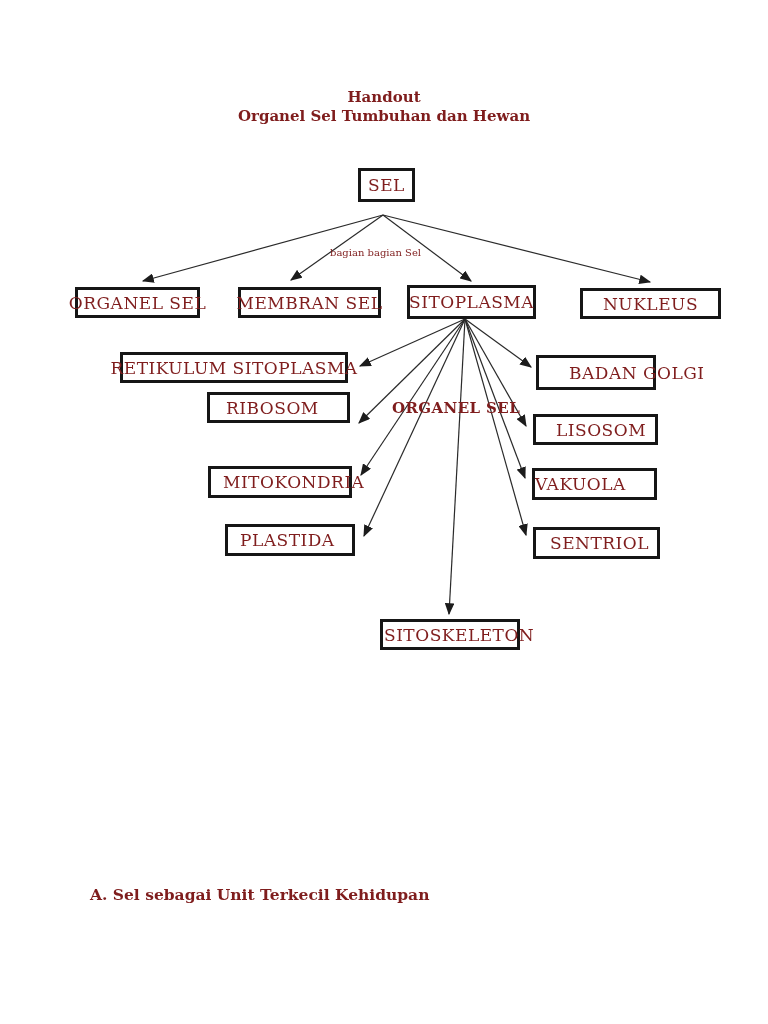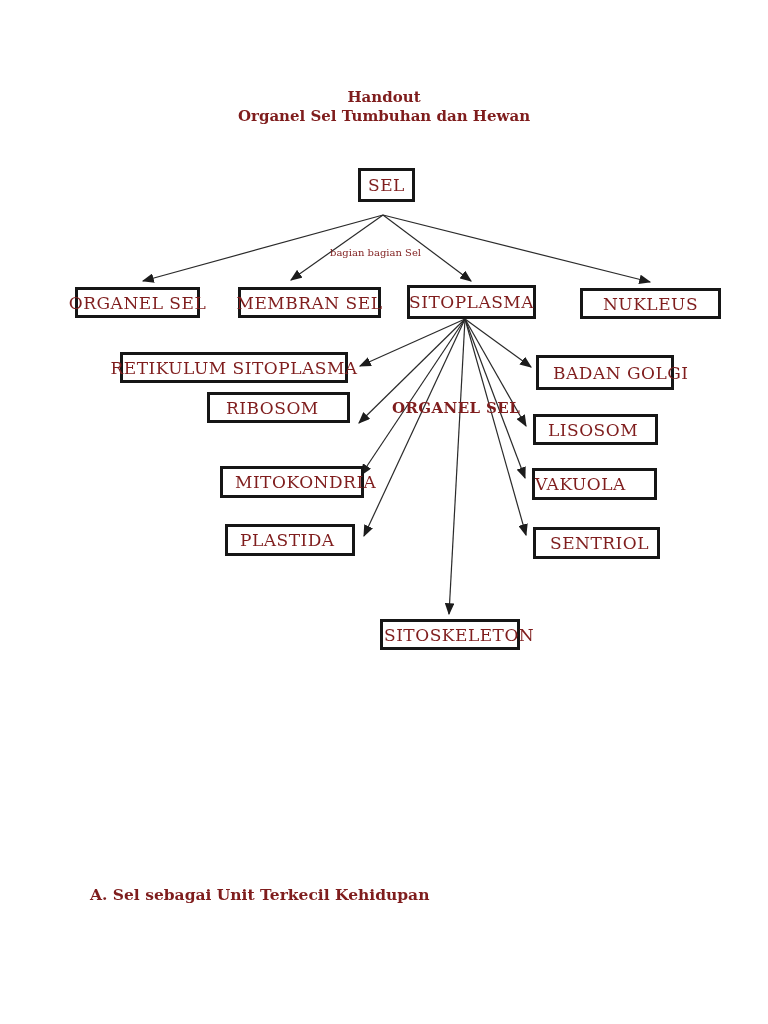--- a/index.html
+++ b/index.html
@@ -17,24 +17,24 @@
     font-size:17px; letter-spacing:0.5px; white-space:nowrap;
     display:flex; align-items:center; justify-content:center; z-index:3;
   }
   .box.pleft { justify-content:flex-start; }
   .n-sel          { left:358px; top:168px; width:57px;  height:34px; }
   .n-dinding      { left:75px;  top:287px; width:125px; height:31px; }
   .n-membran      { left:238px; top:287px; width:143px; height:31px; }
   .n-sitoplasma   { left:407px; top:285px; width:129px; height:34px; }
   .n-nukleus      { left:580px; top:288px; width:141px; height:31px; }
   .n-retikulum    { left:120px; top:352px; width:228px; height:31px; }
-  .n-badangolgi   { left:536px; top:355px; width:138px; height:35px; padding-left:14px; }
+  .n-badangolgi   { left:536px; top:355px; width:120px; height:35px; padding-left:30px; }
   .n-ribosom      { left:207px; top:392px; width:143px; height:31px; padding-left:16px; }
-  .n-lisosom      { left:533px; top:414px; width:125px; height:31px; padding-left:12px; }
-  .n-mitokondria  { left:220px; top:466px; width:144px; height:32px; padding-left:12px; }
+  .n-lisosom      { left:533px; top:414px; width:125px; height:31px; padding-left:20px; }
+  .n-mitokondria  { left:208px; top:466px; width:144px; height:32px; padding-left:12px; }
   .n-vakuola      { left:532px; top:468px; width:125px; height:32px; }
   .n-plastida     { left:225px; top:524px; width:130px; height:32px; padding-left:12px; }
   .n-sentriol     { left:533px; top:527px; width:127px; height:32px; padding-left:14px; }
   .n-sitoskeleton { left:380px; top:619px; width:140px; height:31px; padding-left:1px; }
   .branch-label {
     position:absolute; left:330px; top:247px; font-size:10px; z-index:2; white-space:nowrap;
   }
   .center-label {
     position:absolute; left:392px; top:399px; font-size:15px; font-weight:bold;
     letter-spacing:0.4px; z-index:2; white-space:nowrap;

